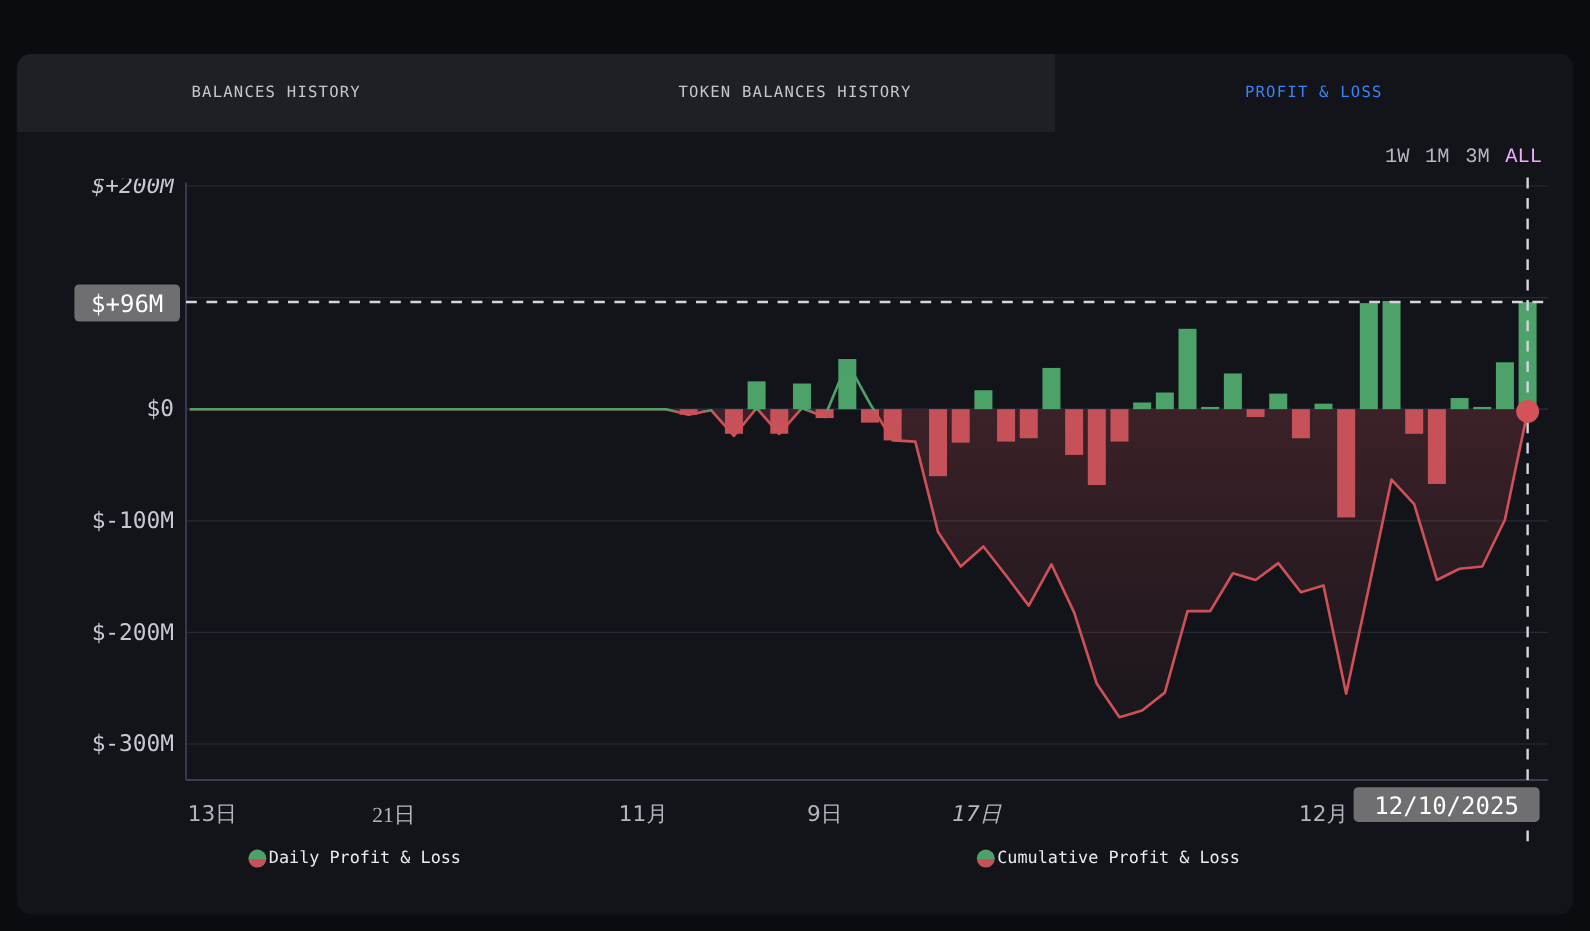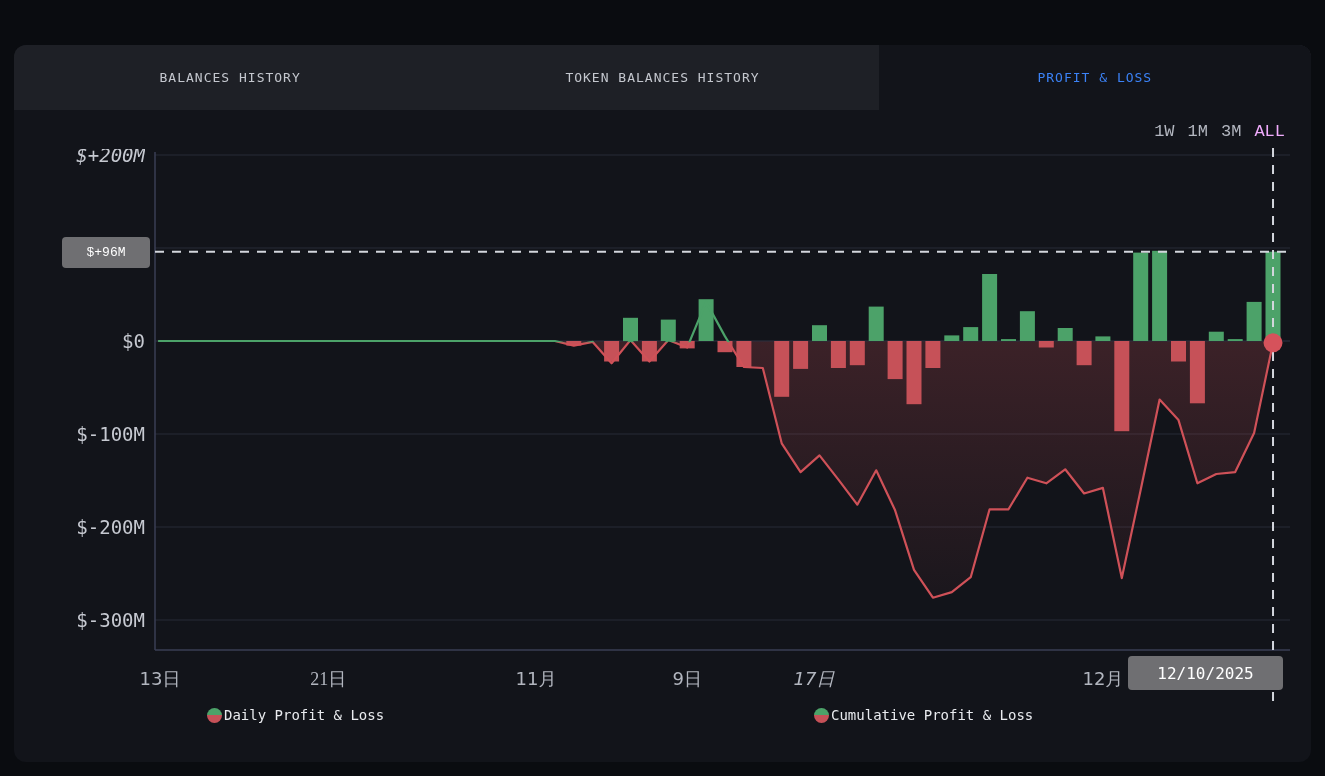--- a/index.html
+++ b/index.html
@@ -32,22 +32,22 @@
   .ylabel { position:absolute; right:0; width:131px; text-align:right;
             font-family:"DejaVu Sans Mono","Liberation Mono",monospace;
             font-size:19px; line-height:24px; color:#c6c9d1; }
 
   .xlabel { position:absolute; top:621px; transform:translateX(-50%);
             font-size:18px; line-height:26px; color:#b2b6bf; white-space:nowrap; }
 
   .badge { position:absolute; background:#6f6f72; color:#ffffff; border-radius:4px;
            font-family:"DejaVu Sans Mono","Liberation Mono",monospace;
            display:flex; align-items:center; justify-content:center; z-index:5; }
-  .badge.value { left:48px; top:192px; width:88px; height:31px; font-size:13px;font-family:Liberation Mono, monospace; }
-  .badge.date  { left:1114px; top:611px; width:155px; height:34px; font-size:16px; }
+  .badge.value { left:48px; top:192px; width:88px; height:31px; font-size:20px; }
+  .badge.date  { left:1114px; top:611px; width:155px; height:29px; font-size:20px; }
 
   
   .legend-item { position:absolute; top:662px; display:flex; align-items:center; gap:2px;
                  font-family:"DejaVu Sans Mono","Liberation Mono",monospace;
                  font-size:14px; color:#e9ebef; }
   .legend-dot { width:15px; height:15px; border-radius:50%;
                 background:linear-gradient(180deg,#4ca269 0 50%,#c65158 50% 100%); }
 </style>
 </head>
 <body>
@@ -135,21 +135,21 @@
   <div class="ylabels" id="ylabels">
       <div class="ylabel" style="top: -6px; font-style: italic;">$+200M</div>
       <div class="ylabel" style="top: 87px;">$+100M</div>
       <div class="ylabel" style="top: 180px;">$0</div>
       <div class="ylabel" style="top: 273px;">$-100M</div>
       <div class="ylabel" style="top: 366px;">$-200M</div>
       <div class="ylabel" style="top: 459px;">$-300M</div>
     </div>
 
   <div id="xlabels">
-      <div class="xlabel" style="left: 146px; text-align: right;">13日</div>
+      <div class="xlabel" style="left: 163px; text-align: right;">13日</div>
       <div class="xlabel" style="left: 314.2px; font-family: Liberation Serif, serif;">21日</div>
       <div class="xlabel" style="left: 522px;">11月</div>
       <div class="xlabel" style="left: 673.2px;">9日</div>
       <div class="xlabel" style="left: 800px; font-style: italic;">17日</div>
       <div class="xlabel" style="left: 1088.9px;">12月</div>
     </div>
 
   <div class="badge value">$+96M</div>
   <div class="badge date">12/10/2025</div>
 

